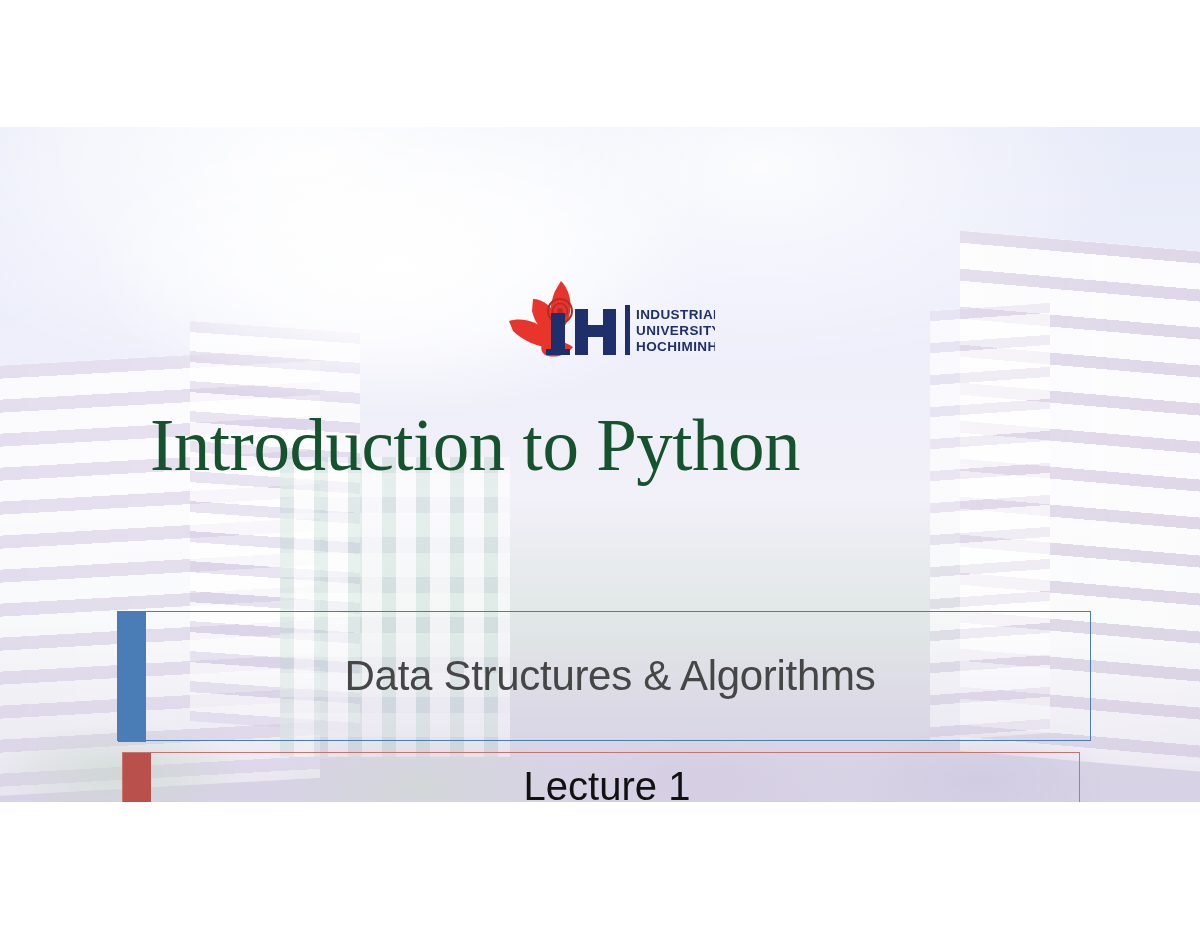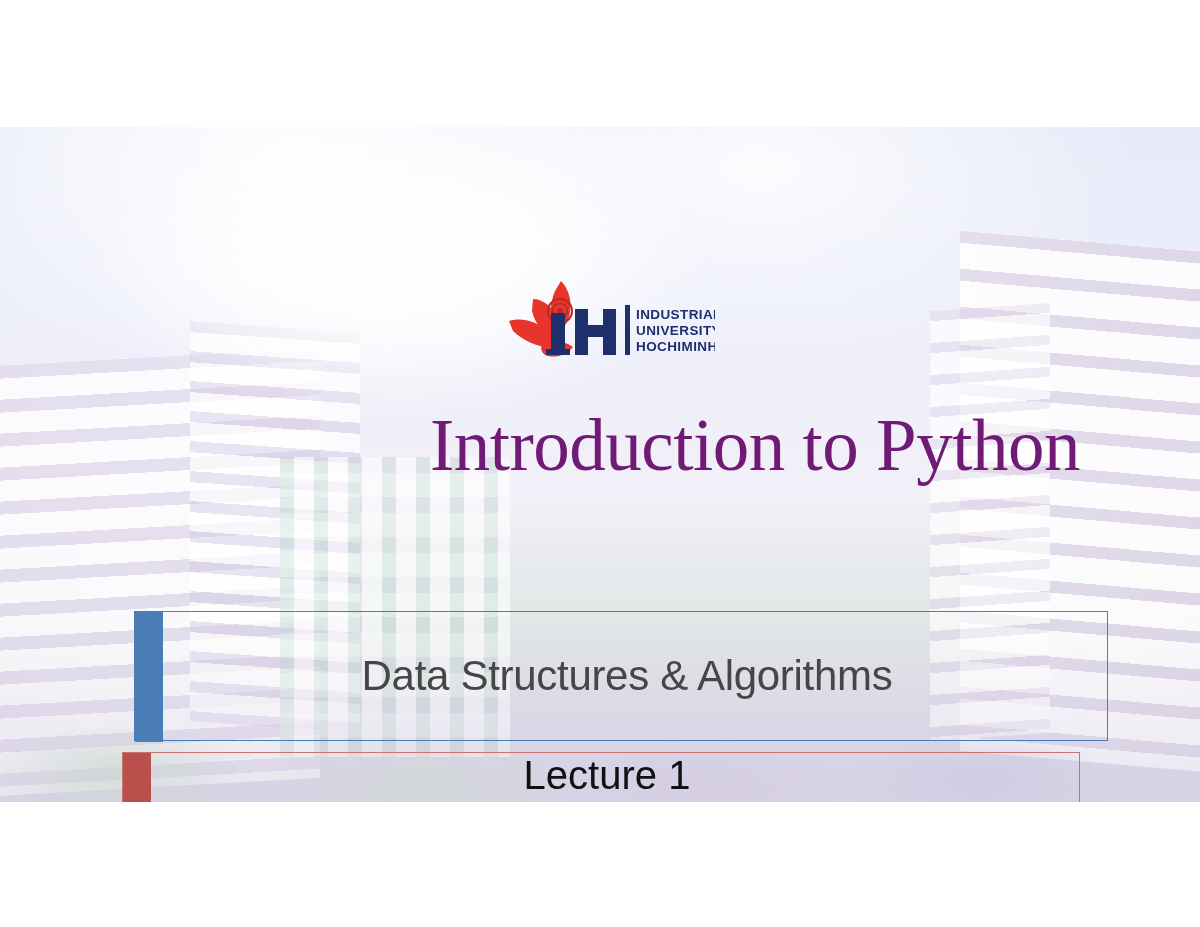--- a/index.html
+++ b/index.html
@@ -128,36 +128,35 @@
     height: 90px;
   }
   .logo svg { display: block; }
 
   
   .title-block {
     position: absolute;
     left: 150px;
     top: 282px;
     width: 930px;
-    text-align: right;
     font-family: "Liberation Serif", "DejaVu Serif", serif;
-    color: #701a75;
+    color: #14532d;
     line-height: 1.0;
   }
   .title-line {
     font-size: 73px;
     letter-spacing: -0.5px;
     white-space: nowrap;
   }
   .title-line.l2 { margin-top: 20px; }
 
   
   .sub-box {
     position: absolute;
-    left: 134px;
+    left: 117px;
     top: 484px;
     width: 974px;
     height: 130px;
     border: 1px solid #4a7db5;
     display: flex;
     align-items: center;
   }
   .sub-box .accent {
     position: absolute;
     left: 0; top: 0;
@@ -177,20 +176,21 @@
 
   
   .lec-box {
     position: absolute;
     left: 122px;
     top: 625px;
     width: 958px;
     height: 68px;
     border: 1px solid #c9736f;
     display: flex;
+    align-items: center;
   }
   .lec-box .accent {
     position: absolute;
     left: 0; top: 0;
     width: 28px;
     height: 68px;
     background: #b9504c;
   }
   .lec-text {
     width: 100%;

